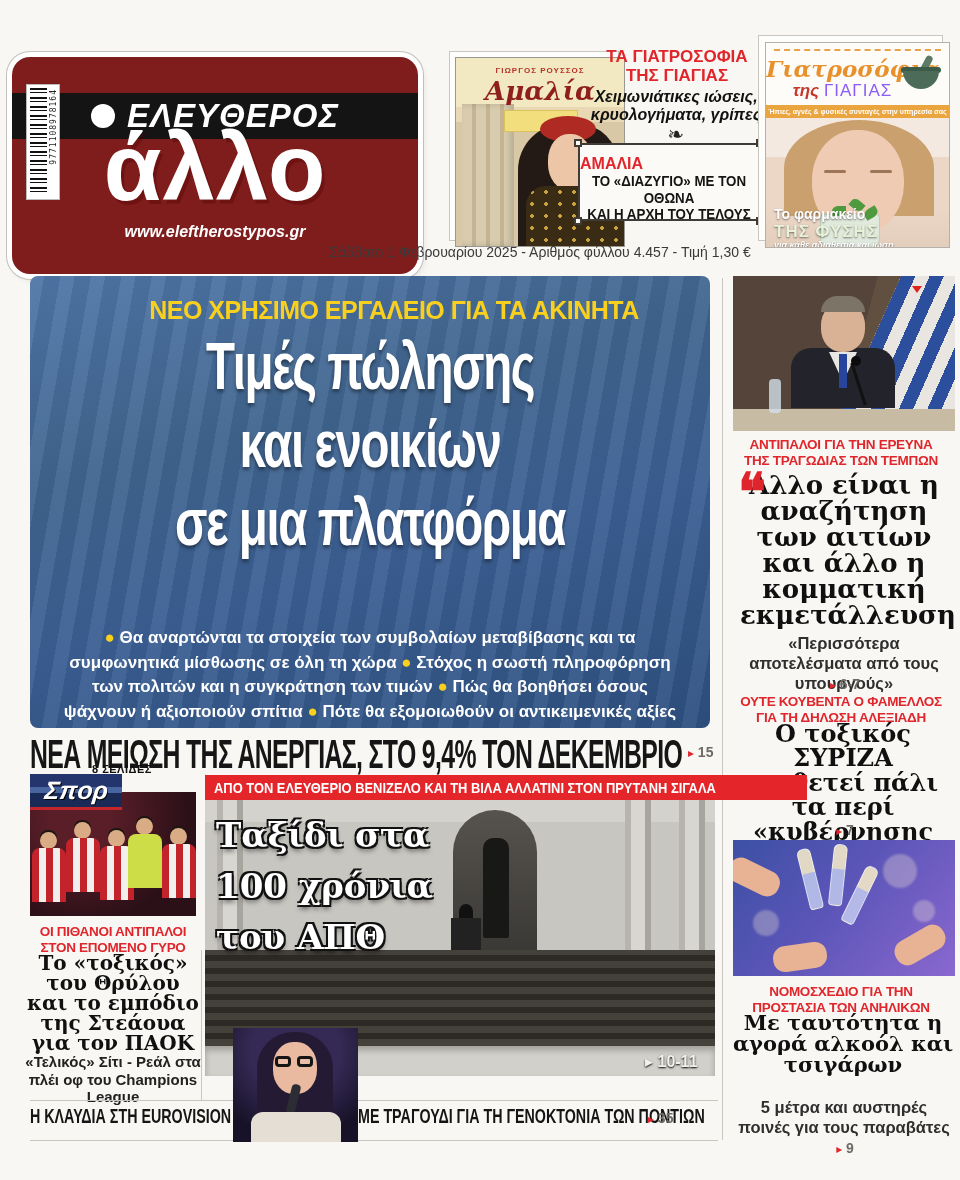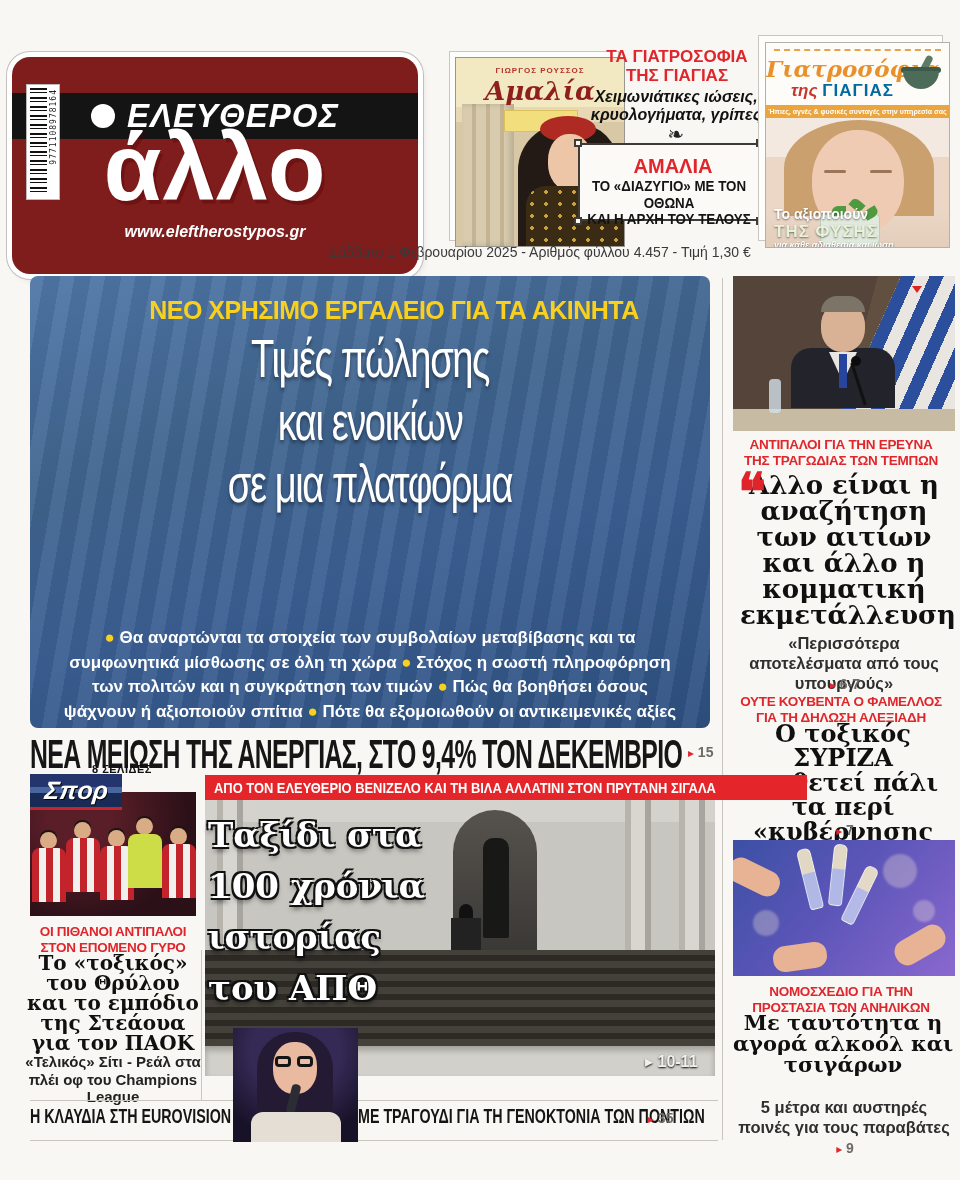--- a/index.html
+++ b/index.html
@@ -57,30 +57,30 @@
   .bc-face{position:absolute;left:92px;top:76px;width:44px;height:56px;border-radius:46%;background:#ecc6a6;}
   .bc-shawl{position:absolute;left:70px;top:128px;width:100px;height:62px;
             background:#3a2c14 radial-gradient(circle at 6px 6px,#caa23c 0 2px,transparent 2px);
             background-size:14px 12px;border-radius:20px 30px 0 0;}
   .promo-mid-title{color:var(--red);font-weight:800;font-size:17px;line-height:1.1;text-align:center;}
   .promo-mid-sub{color:#111;font-weight:700;font-style:italic;font-size:16px;line-height:1.15;text-align:center;}
   .flourish{color:#222;font-size:20px;text-align:center;}
   .frame-box{left:578px;top:143px;width:182px;height:78px;border:2px solid #3f3c38;border-radius:3px;
              background:#fbfaf6;}
   .frame-box i{position:absolute;width:8px;height:8px;background:#fbfaf6;border:2px solid #3f3c38;}
-  .fb-title{margin-top:10px;text-align:center;color:var(--red);font-weight:800;font-size:20px;margin-left:8px;}
+  .fb-title{margin-top:10px;color:var(--red);font-weight:800;font-size:16px;}
   .fb-text{text-align:center;color:#141414;font-weight:700;font-size:14.5px;line-height:1.15;
            transform:scaleX(.92);}
   .mag{left:765px;top:42px;width:185px;height:206px;background:#fdfcf8;border:1px solid #b5b1aa;overflow:hidden;}
   .mag-dash{position:absolute;left:8px;right:8px;top:6px;border-top:2px dashed #e8a24a;}
   .mag-t1{position:absolute;left:0;right:30px;top:12px;text-align:center;color:#e8912c;
           font-family:var(--serif);font-style:italic;font-weight:700;font-size:23px;}
   .mag-t2{position:absolute;left:0;right:30px;top:38px;text-align:center;font-size:17px;}
   .mag-t2 .lc{color:#c5372c;font-style:italic;font-weight:700;}
-  .mag-t2 .uc{color:#0369a1;font-weight:700;letter-spacing:1px;}
+  .mag-t2 .uc{color:#8b5cf6;font-weight:400;letter-spacing:1px;}
   .mortar{position:absolute;right:8px;top:14px;width:40px;height:34px;}
   .mortar .bowl{position:absolute;left:2px;top:14px;width:36px;height:18px;border-radius:0 0 18px 18px;background:#4c6b58;}
   .mortar .rim{position:absolute;left:0;top:10px;width:40px;height:6px;border-radius:3px;background:#3c5a48;}
   .mortar .pestle{position:absolute;left:22px;top:-2px;width:7px;height:18px;border-radius:4px;background:#5d7a66;transform:rotate(28deg);}
   .mag-strip{position:absolute;left:0;right:0;top:62px;height:13px;background:#eba53f;color:#fff;
              font-size:7px;font-weight:700;text-align:center;line-height:13px;}
   .mag-photo{position:absolute;left:0;right:0;top:75px;bottom:0;
              background:linear-gradient(180deg,#f4e9e0 0 30%,#ecd7c6 30% 70%,#e3cdbb 100%);}
   .mg-hair{position:absolute;left:18px;top:2px;width:150px;height:96px;border-radius:50% 50% 0 0;background:#caa06e;}
   .mg-face{position:absolute;left:46px;top:12px;width:92px;height:104px;border-radius:48%;background:#efcbb4;}
@@ -94,21 +94,21 @@
   .dateline{left:250px;top:244px;width:580px;text-align:center;color:#3a3a3a;font-size:14px;font-weight:400;}
 
   
   .lead{left:30px;top:276px;width:680px;height:452px;border-radius:8px;overflow:hidden;
         background:linear-gradient(165deg,#5077a8 0%,#40658f 34%,#3c6094 60%,#2e5181 100%);}
   .lead::after{content:"";position:absolute;inset:0;
         background:repeating-linear-gradient(100deg,rgba(255,255,255,.05) 0 14px,rgba(0,0,0,.05) 14px 30px);}
   .lead-kicker{position:absolute;left:0;right:0;top:20px;text-align:center;z-index:2;
                color:var(--yellow);font-weight:800;font-size:25px;letter-spacing:-.5px;padding-left:48px;}
   .lead-h{position:absolute;left:0;right:0;top:52px;text-align:center;z-index:2;color:#fff;
-          font-weight:400;font-size:53px;line-height:1.18;letter-spacing:-2px;
+          font-weight:700;font-size:66px;line-height:1.18;letter-spacing:-2px;
           text-shadow:0 3px 4px rgba(0,0,0,.4);}
   .lead-h .ln{display:block;transform:scaleX(.72);transform-origin:center;white-space:nowrap;}
   .lead-bullets{position:absolute;left:30px;right:30px;top:350px;z-index:2;color:#fff;
                 font-weight:700;font-size:17px;line-height:1.45;text-align:center;}
   .lead-bullets .blt{color:var(--yellow);}
   .lead-bullets .pr{color:var(--yellow);font-weight:800;}
 
   
   .unemp{left:30px;top:732px;color:#161616;font-weight:900;font-size:40px;letter-spacing:-1px;}
   .unemp .cx{transform:scaleX(.62);}
@@ -145,21 +145,21 @@
         background:linear-gradient(180deg,#56534e,#3b3936);}
   .apth .statue{position:absolute;left:278px;top:38px;width:26px;height:100px;border-radius:10px 10px 2px 2px;background:#181816;}
   .apth .crowd{position:absolute;left:0;right:0;top:150px;height:96px;
         background:repeating-linear-gradient(0deg,#44403a 0 7px,#2d2a26 7px 13px),
                    repeating-linear-gradient(90deg,rgba(160,152,140,.35) 0 5px,transparent 5px 11px);
         background-blend-mode:normal;}
   .apth .front{position:absolute;left:0;right:0;bottom:0;height:30px;background:#d2d0ca;
         box-shadow:inset 0 4px 6px rgba(0,0,0,.25);}
   .apth .podium{position:absolute;left:246px;top:118px;width:30px;height:50px;background:#222;}
   .apth .speaker{position:absolute;left:254px;top:104px;width:14px;height:16px;border-radius:50% 50% 0 0;background:#111;}
-  .apth-overlay{left:208px;top:810px;z-index:6;font-family:var(--serif);font-weight:700;
+  .apth-overlay{left:216px;top:810px;z-index:6;font-family:var(--serif);font-weight:700;
         font-size:34px;line-height:1.5;color:#fff;
         text-shadow:-2px -2px 0 #111,2px -2px 0 #111,-2px 2px 0 #111,2px 2px 0 #111,0 4px 5px rgba(0,0,0,.55);}
   .apth-ref{left:645px;top:1052px;z-index:6;color:#f2f1ee;font-weight:800;font-size:16px;
         text-shadow:0 1px 2px #000;}
   .klavdia{left:233px;top:1028px;width:125px;height:114px;z-index:7;overflow:hidden;
         background:radial-gradient(circle at 50% 20%,#352a55 0 40%,#171228 80%);}
   .kl-hair{position:absolute;left:24px;top:4px;width:76px;height:108px;border-radius:36px 36px 0 0;background:#241a33;}
   .kl-face{position:absolute;left:40px;top:14px;width:44px;height:52px;border-radius:46%;background:#e9b9a0;}
   .kl-glasses{position:absolute;left:42px;top:28px;width:40px;height:12px;}
   .kl-glasses b{position:absolute;width:16px;height:11px;border:3px solid #151515;border-radius:4px;background:rgba(255,255,255,.08);}
@@ -271,21 +271,21 @@
     <div class="mag-strip">Ήπιες, αγνές &amp; φυσικές συνταγές στην υπηρεσία σας</div>
     <div class="mag-photo">
       <div class="mg-hair"></div>
       <div class="mg-face"></div>
       <div class="mg-eye" style="left:58px;"></div>
       <div class="mg-eye" style="left:104px;"></div>
       <div class="mg-glass"></div>
       <div class="mg-mint" style="left:66px;top:88px;"></div>
       <div class="mg-mint" style="left:84px;top:82px;transform:rotate(40deg);"></div>
       <div class="mg-mint" style="left:98px;top:90px;transform:rotate(-30deg);"></div>
-      <div class="mg-b1">Το αξιοποιούν</div>
+      <div class="mg-b1">Το φαρμακείο</div>
       <div class="mg-b2">ΤΗΣ ΦΥΣΗΣ</div>
       <div class="mg-b3">για κάθε αδιαθεσία και ίωση</div>
     </div>
   </div>
 
   <div class="abs dateline">Σάββατο 1 Φεβρουαρίου 2025 - Αριθμός φύλλου 4.457 - Τιμή 1,30 €</div>
 
   <div class="abs lead">
     <div class="lead-kicker">ΝΕΟ ΧΡΗΣΙΜΟ ΕΡΓΑΛΕΙΟ ΓΙΑ ΤΑ ΑΚΙΝΗΤΑ</div>
     <div class="lead-h">
@@ -351,21 +351,20 @@
     <div class="niche"></div>
     <div class="statue"></div>
     <div class="speaker"></div>
     <div class="podium"></div>
     <div class="crowd"></div>
     <div class="front"></div>
   </div>
   <div class="abs apth-overlay">
     <div>Ταξίδι στα</div>
     <div>100 χρόνια</div>
-    <div>ιστορίας</div>
     <div>του ΑΠΘ</div>
   </div>
   <div class="abs apth-ref nowrap">
     <span>▸</span> <span>10-11</span>
   </div>
 
   <div class="abs klavdia">
     <div class="kl-hair"></div>
     <div class="kl-face"></div>
     <div class="kl-glasses">

